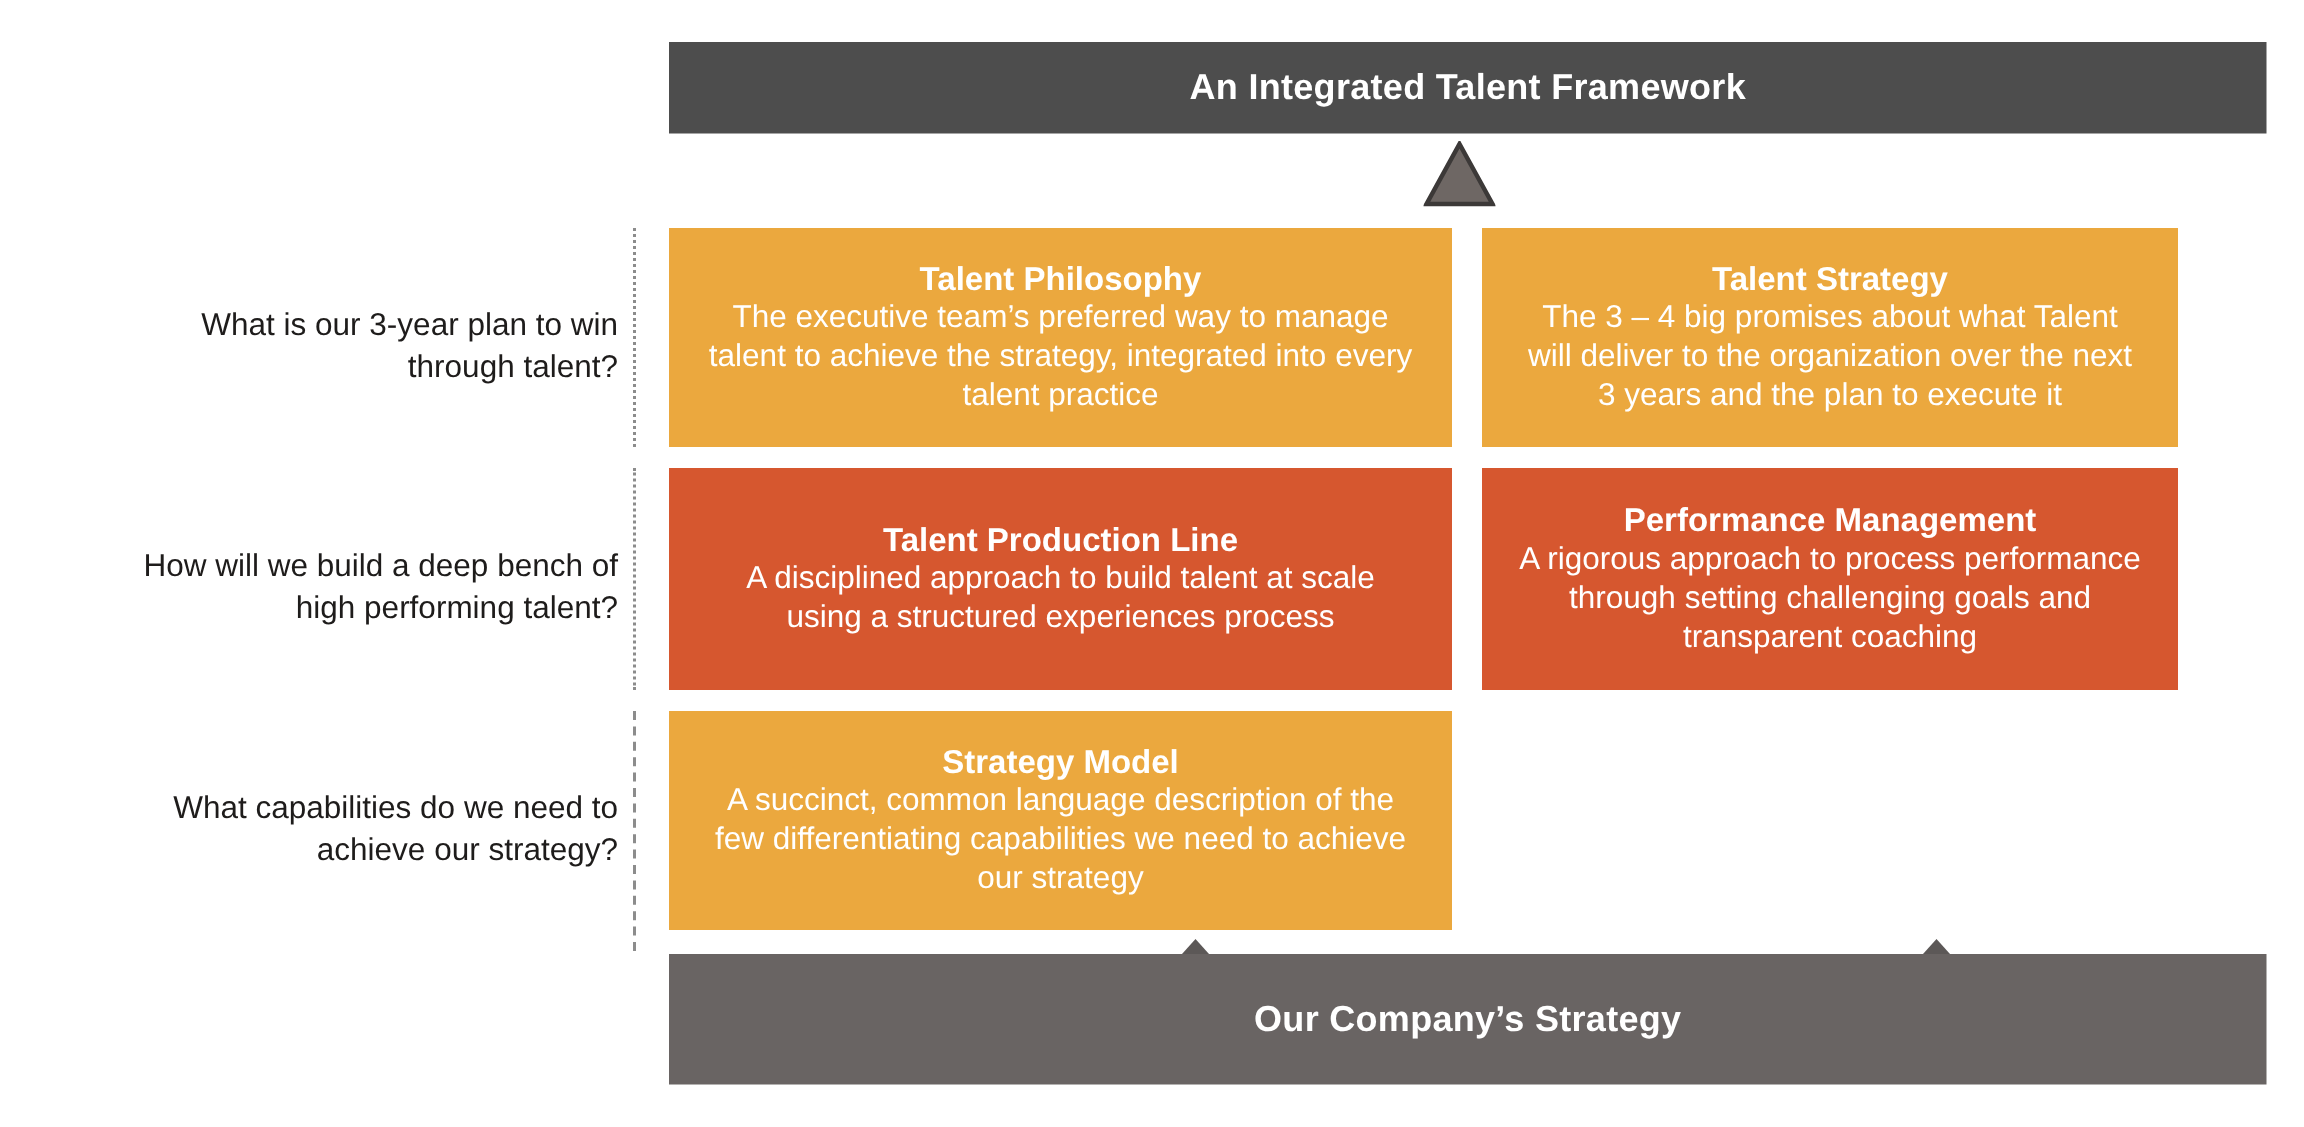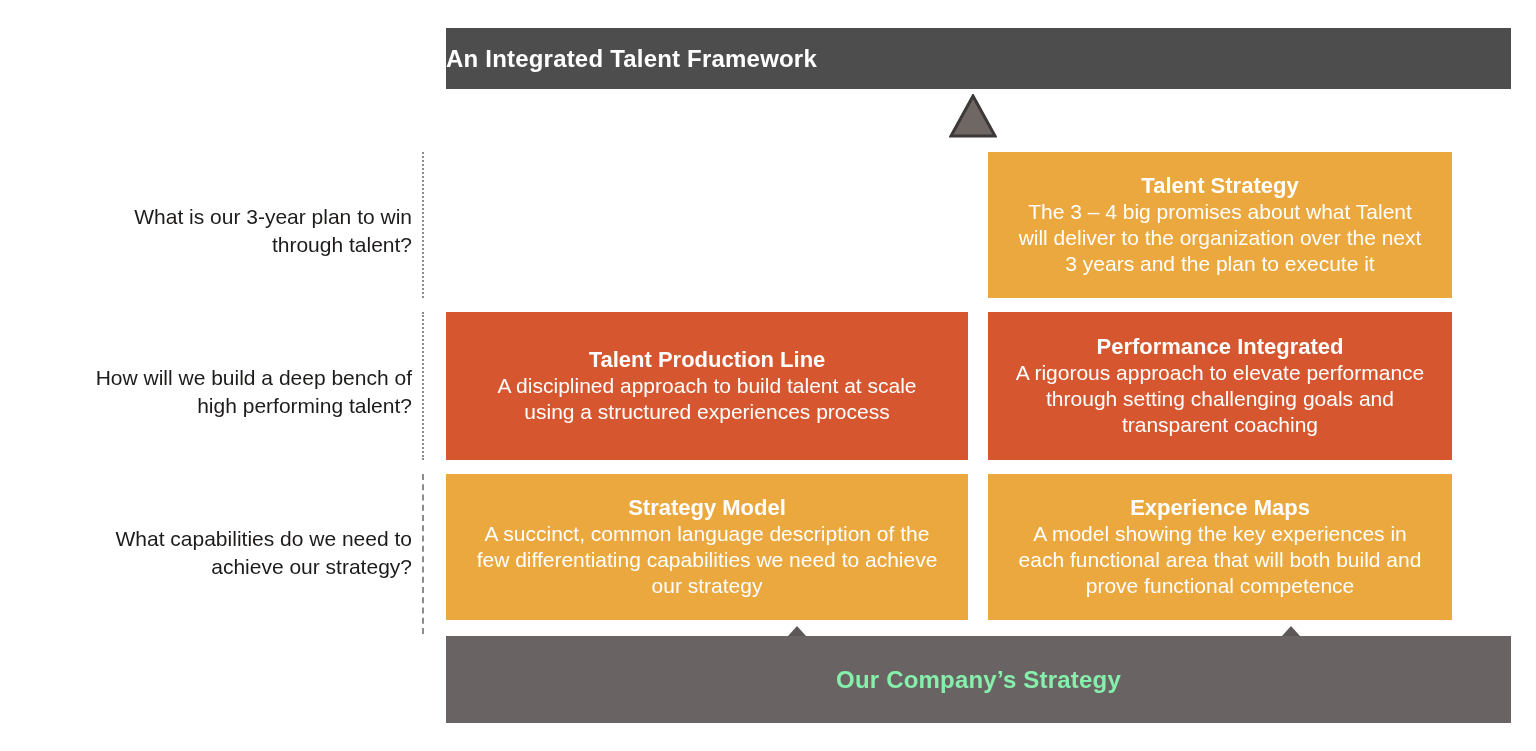--- a/index.html
+++ b/index.html
@@ -8,28 +8,28 @@
     width:1536px; height:751px;
     background:#ffffff;
     font-family:"Liberation Sans", sans-serif;
     overflow:hidden;
   }
 
   
   .top-bar {
     position:absolute; left:446px; top:28px; width:1065px; height:61px;
     background:var(--top_bar,#4D4D4D);
-    display:flex; align-items:center; 
+    display:flex; align-items:center; justify-content:center;
     color:#fff; font-weight:bold; font-size:24px; letter-spacing:0.2px;
   }
   .bottom-bar {
     position:absolute; left:446px; top:636px; width:1065px; height:87px;
     background:var(--bottom_bar,#696463);
     display:flex; align-items:center; justify-content:center;
-    color:#86efac; font-weight:bold; font-size:24px; letter-spacing:0.2px;
+    color:#ffffff; font-weight:bold; font-size:24px; letter-spacing:0.2px;
   }
 
   
   .big-triangle { position:absolute; left:949px; top:94px; width:48px; height:44px; }
   .big-triangle polygon { fill:var(--triangle_fill,#6E6764); stroke:var(--triangle_border,#3C3938); stroke-width:3; }
 
   
   .small-triangle {
     position:absolute; top:626px; width:0; height:0;
     border-left:9px solid transparent; border-right:9px solid transparent;
@@ -78,49 +78,49 @@
     <span>An Integrated Talent Framework</span>
   </div>
 
   <svg class="big-triangle" viewBox="0 0 48 44">
     <polygon points="24,2 46,42 2,42"></polygon>
   </svg>
 
   <section class="row row1">
     <div class="question">What is our 3-year plan to win through talent?</div>
     <div class="divider dotted"></div>
+    <div class="box amber left">
+      <div class="box-title">Talent Philosophy</div>
+      <div class="box-desc">The executive team’s preferred way to manage talent to achieve the strategy, integrated into every talent practice</div>
+    </div>
     <div class="box amber right">
       <div class="box-title">Talent Strategy</div>
       <div class="box-desc">The 3 – 4 big promises about what Talent will deliver to the organization over the next 3 years and the plan to execute it</div>
     </div>
   </section>
 
   <section class="row row2">
     <div class="question">How will we build a deep bench of high performing talent?</div>
     <div class="divider dotted"></div>
     <div class="box red left">
       <div class="box-title">Talent Production Line</div>
       <div class="box-desc">A disciplined approach to build talent at scale using a structured experiences process</div>
     </div>
     <div class="box red right">
-      <div class="box-title">Performance Integrated</div>
-      <div class="box-desc">A rigorous approach to elevate performance through setting challenging goals and transparent coaching</div>
+      <div class="box-title">Performance Management</div>
+      <div class="box-desc">A rigorous approach to process performance through setting challenging goals and transparent coaching</div>
     </div>
   </section>
 
   <section class="row row3">
     <div class="question">What capabilities do we need to achieve our strategy?</div>
     <div class="divider dashed"></div>
     <div class="box amber left">
       <div class="box-title">Strategy Model</div>
       <div class="box-desc">A succinct, common language description of the few differentiating capabilities we need to achieve our strategy</div>
-    </div>
-    <div class="box amber right">
-      <div class="box-title">Experience Maps</div>
-      <div class="box-desc">A model showing the key experiences in each functional area that will both build and prove functional competence</div>
     </div>
   </section>
 
   <div class="small-triangle t-left"></div>
   <div class="small-triangle t-right"></div>
 
   <div class="bottom-bar">
     <span>Our Company’s Strategy</span>
   </div>
 

